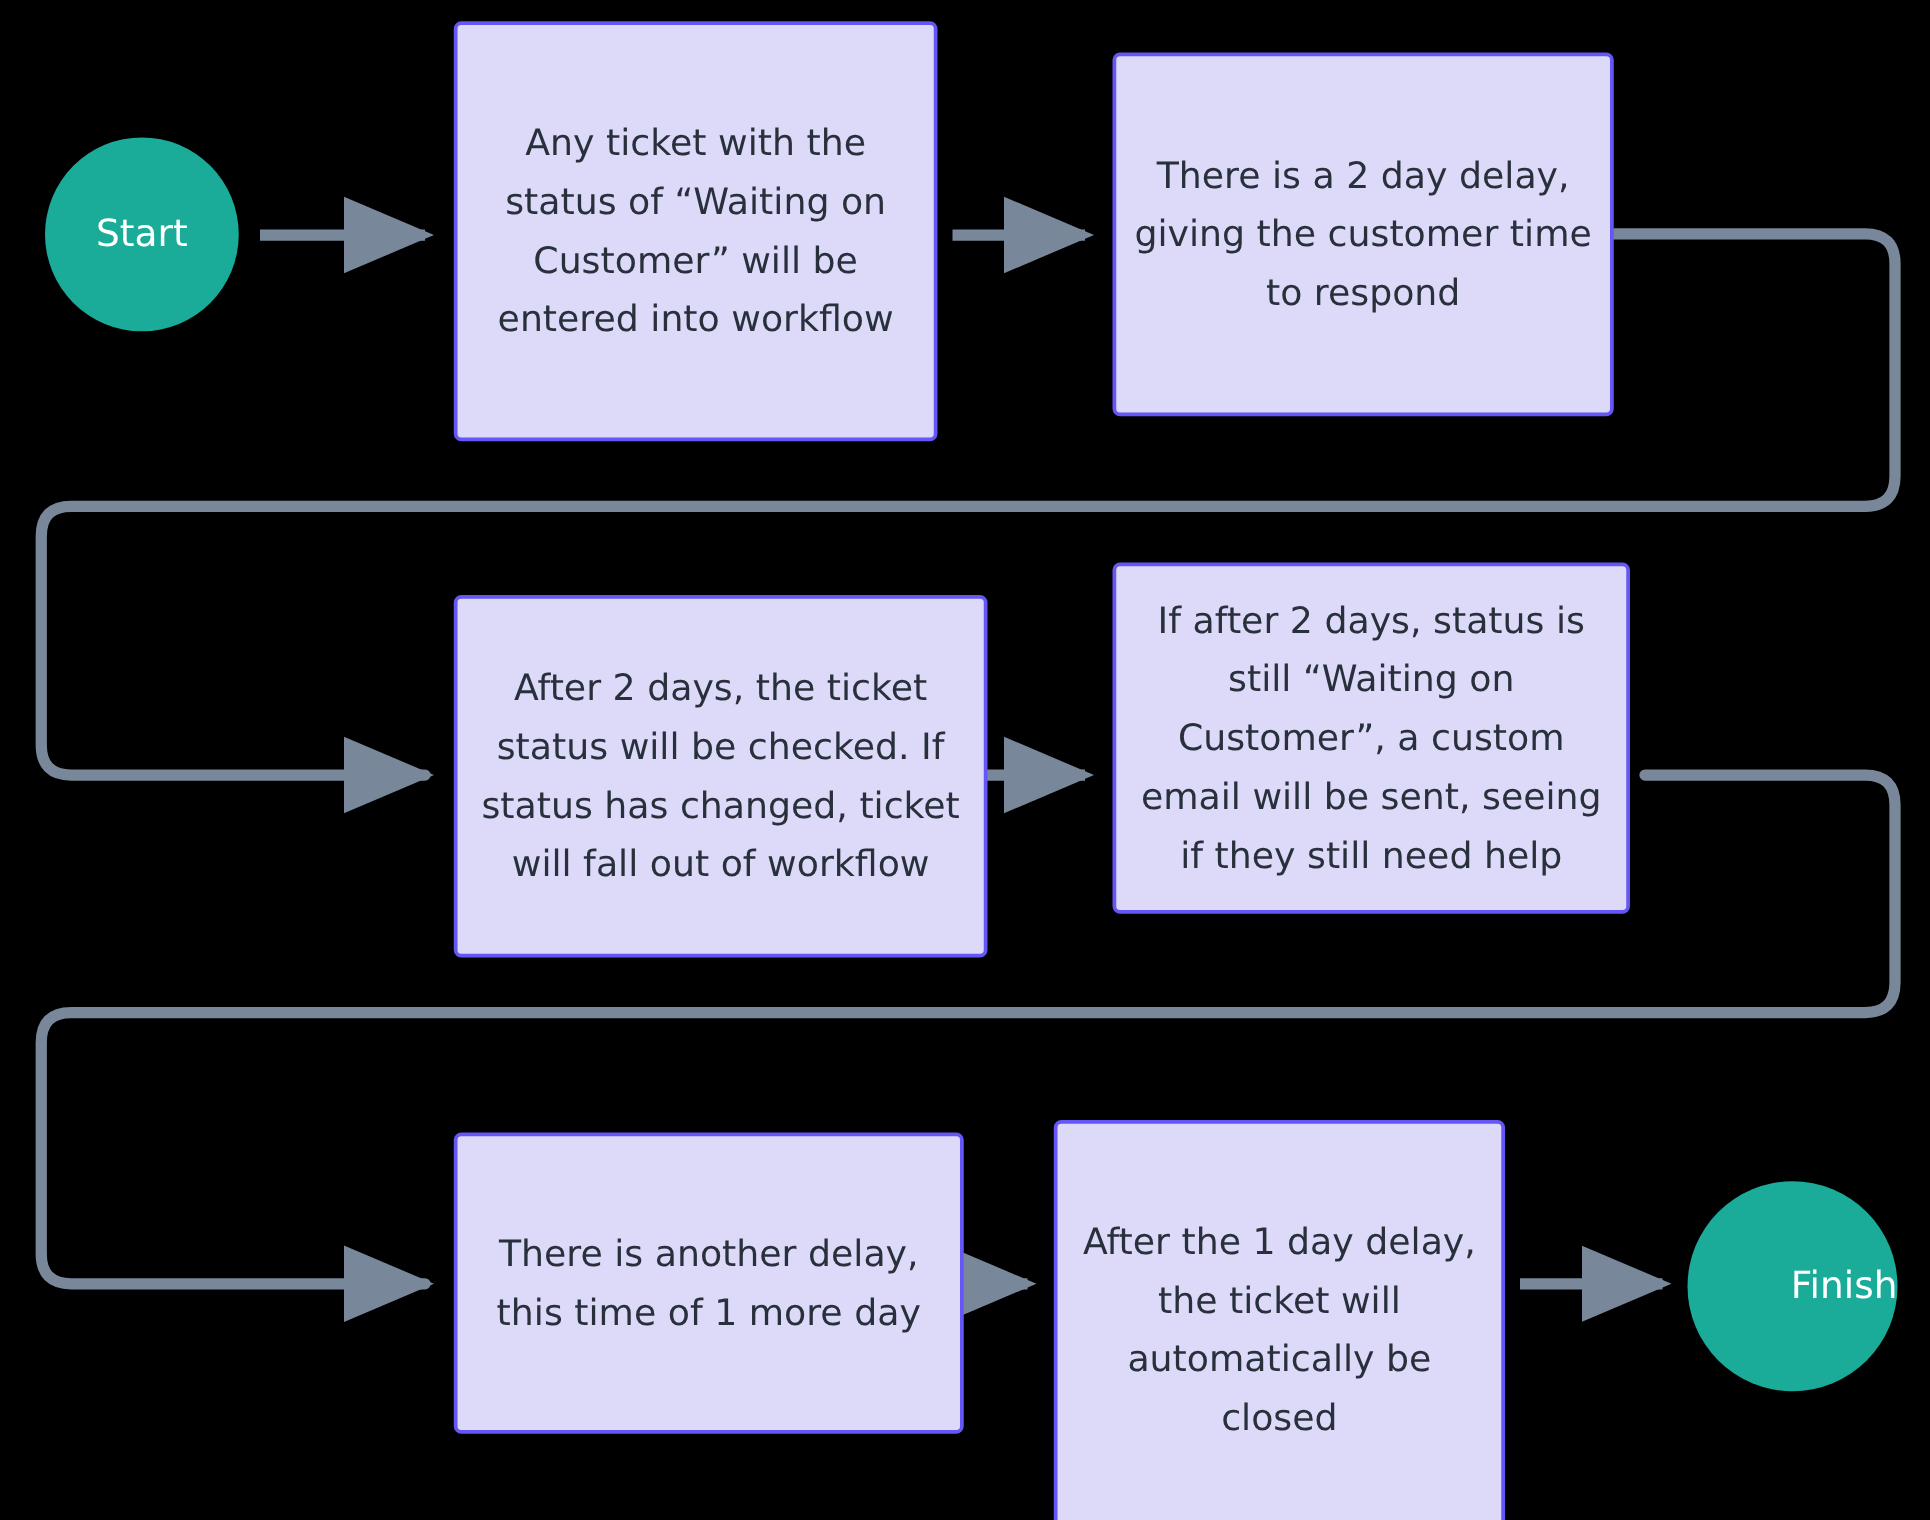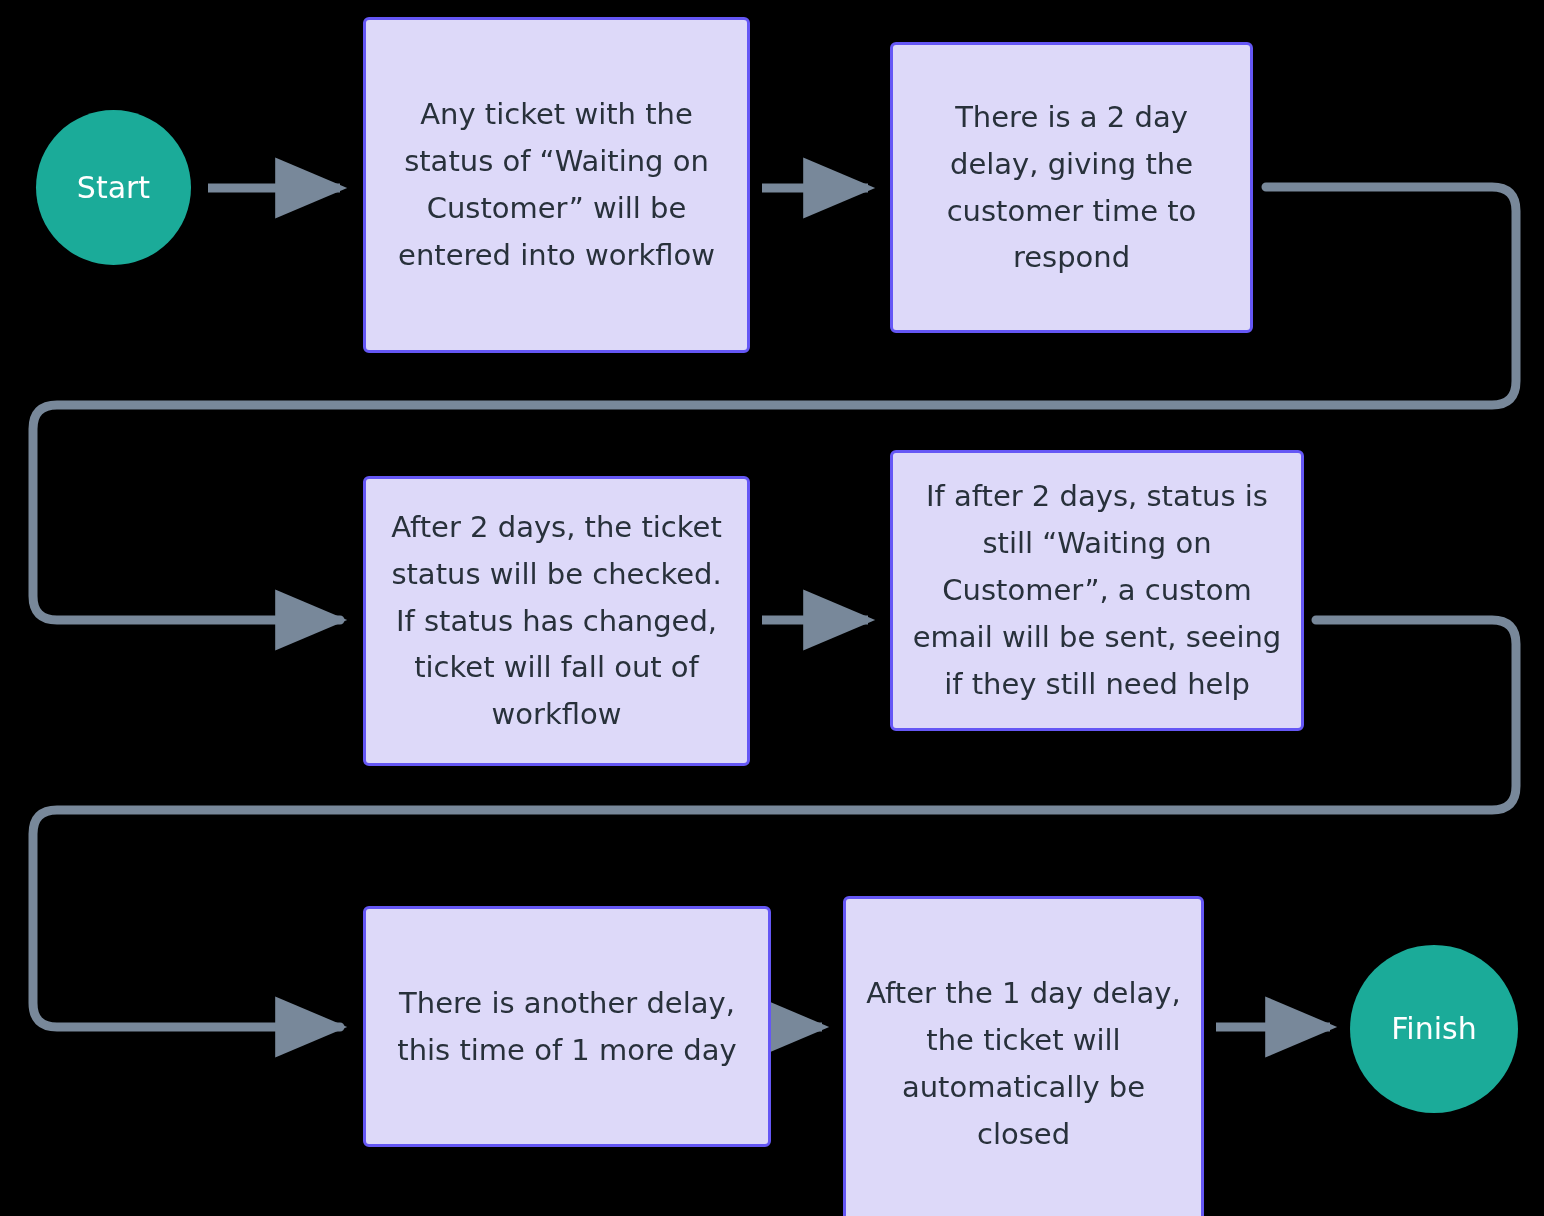--- a/index.html
+++ b/index.html
@@ -82,37 +82,37 @@
   </svg>
 
   <div class="node process" id="n-step1" style="left: 363px; top: 17px; width: 387px; height: 336px;">
     <span class="node-text">Any ticket with the status of “Waiting on Customer” will be entered into workflow</span>
   </div>
 
   <div class="node terminator" id="n-start" style="left: 36px; top: 110px; width: 155px; height: 155px;">
     <span class="node-text">Start</span>
   </div>
 
-  <div class="node process" id="n-step2" style="left: 890px; top: 42px; width: 363px; height: 291px;">
+  <div class="node process" id="n-step2" style="left: 890px; top: 42px; width: 401px; height: 291px;">
     <span class="node-text">There is a 2 day delay, giving the customer time to respond</span>
   </div>
 
-  <div class="node process" id="n-step3" style="left: 363px; top: 476px; width: 387px; height: 290px;">
+  <div class="node process" id="n-step3" style="left: 363px; top: 476px; width: 427px; height: 290px;">
     <span class="node-text">After 2 days, the ticket status will be checked. If status has changed, ticket will fall out of workflow</span>
   </div>
 
   <div class="node process" id="n-step4" style="left: 890px; top: 450px; width: 414px; height: 281px;">
     <span class="node-text">If after 2 days, status is still “Waiting on Customer”, a custom email will be sent, seeing if they still need help</span>
   </div>
 
   <div class="node process" id="n-step5" style="left: 363px; top: 906px; width: 408px; height: 241px;">
     <span class="node-text">There is another delay, this time of 1 more day</span>
   </div>
 
   <div class="node process" id="n-step6" style="left: 843px; top: 896px; width: 361px; height: 336px;">
     <span class="node-text">After the 1 day delay, the ticket will automatically be closed</span>
   </div>
 
-  <div class="node terminator" id="n-finish" style="left: 1350px; top: 945px; width: 168px; height: 168px;">
+  <div class="node terminator" id="n-finish" style="left: 1350px; top: 945px; width: 168px; height: 168px; text-align: right;">
     <span class="node-text">Finish</span>
   </div>
 
 </div>
 
 </body></html>

